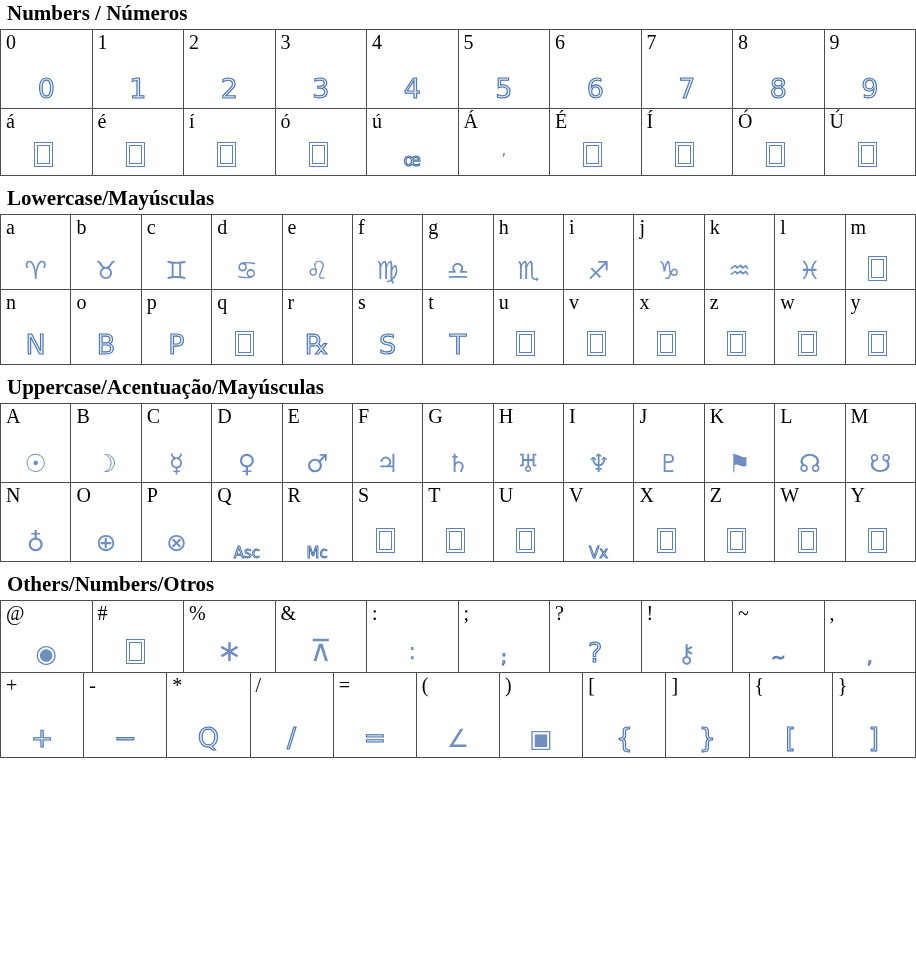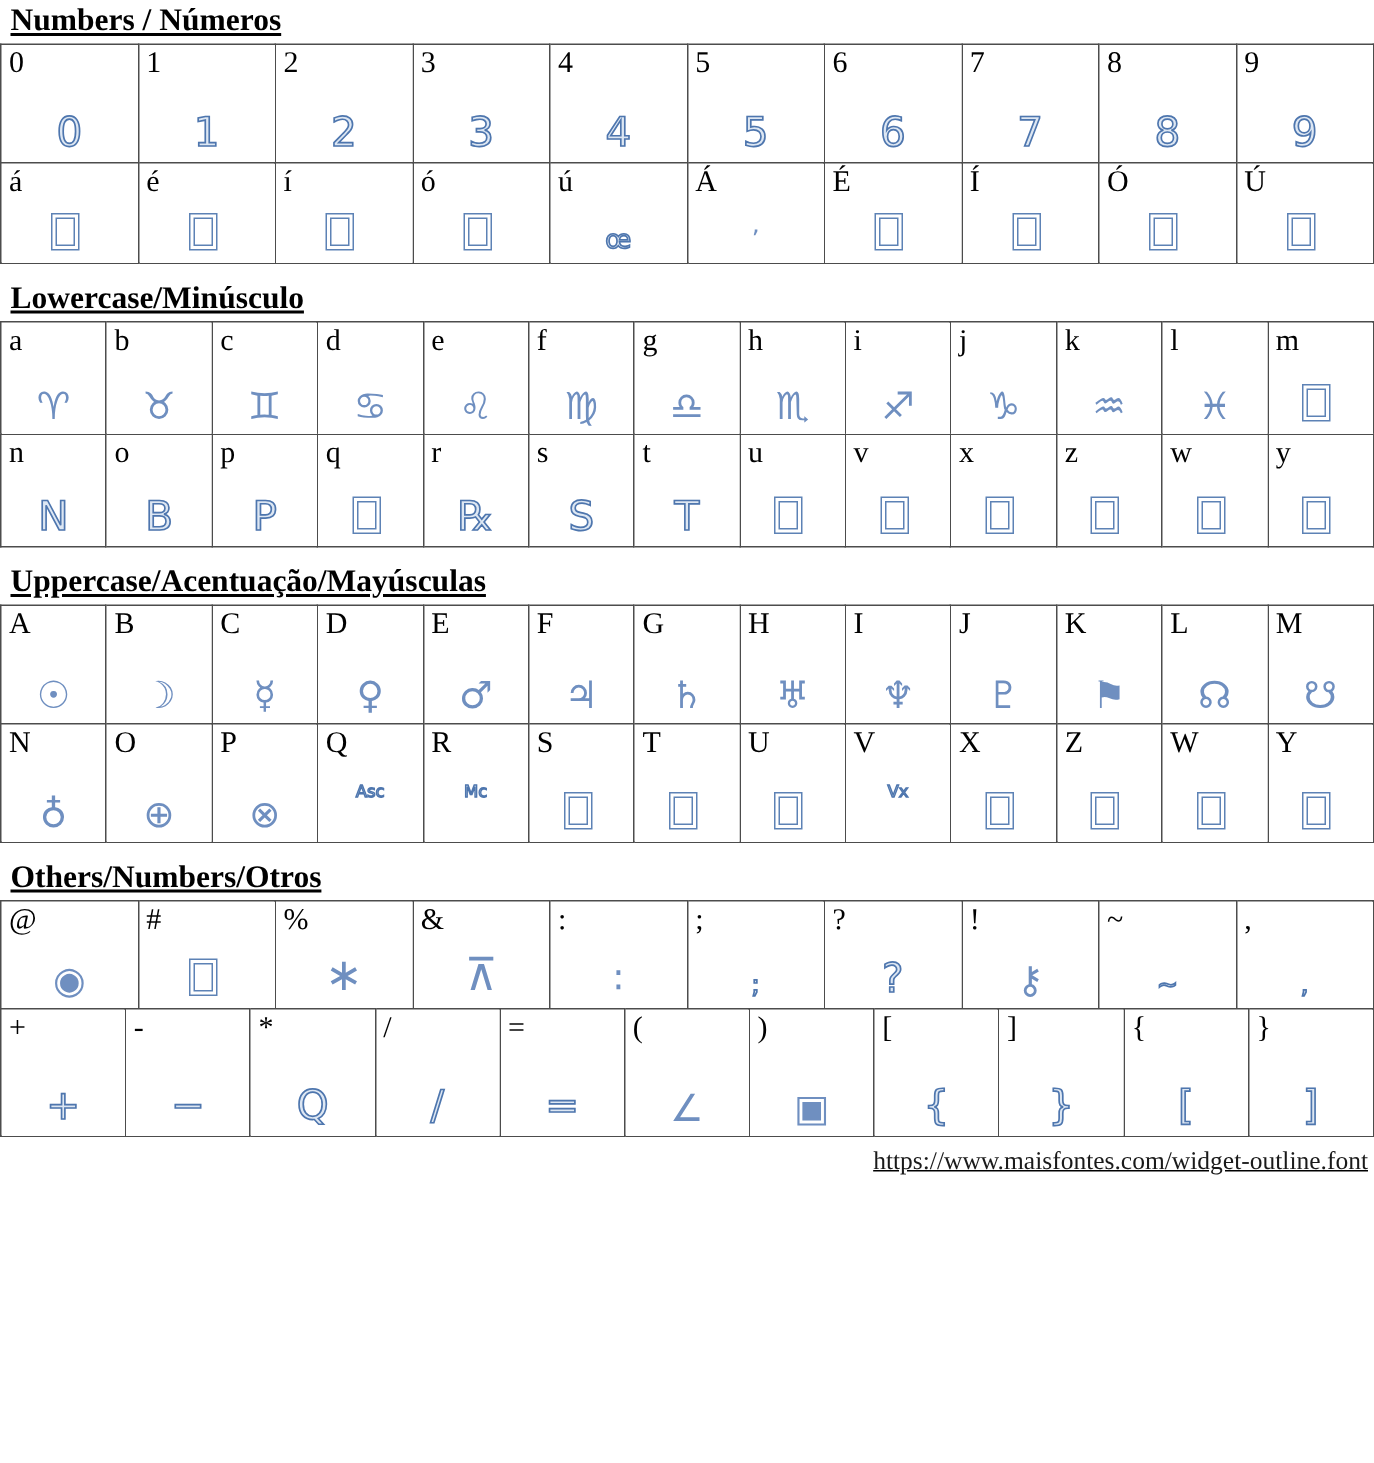--- a/index.html
+++ b/index.html
@@ -1,17 +1,17 @@
 <!DOCTYPE html>
 <html><head>
 <meta charset="utf-8">
 <style>
   html,body{margin:0;padding:0;background:#ffffff;}
   body{width:916px;height:975px;font-family:"Liberation Serif","DejaVu Serif",serif;color:#000;}
-  .page{width:916px;box-sizing:border-box;text-decoration:underline;}
+  .page{width:916px;box-sizing:border-box;}
   .section-title{
     font-family:"Liberation Serif","DejaVu Serif",serif;
     font-weight:bold;font-size:21px;line-height:1.1;
     margin:11px 0 5px 7px;color:#000;
   }
   .section-title:first-child{margin-top:2px;}
   .row-table{
     width:916px;border-collapse:collapse;table-layout:fixed;
     margin-top:-1px;background:#fff;
   }
@@ -36,21 +36,21 @@
     font-size:25px;line-height:1;color:#6f8fc0;
   }
   .glyph.solid{color:#6f8fc0;}
   .glyph.outline{
     color:#dde7f3;
     -webkit-text-stroke:1.1px #4e76ae;
     text-shadow:0 0 0.5px #4e76ae;
     font-size:27px;
   }
   .glyph.text{
-    font-size:11px;bottom:28px;
+    font-size:15px;bottom:0;
     color:#dde7f3;-webkit-text-stroke:0.9px #4e76ae;
     text-shadow:0 0 0.5px #4e76ae;
   }
   .glyph.sm{font-size:17px;}
   .glyph.lg{font-size:30px;}
   .glyph.box-glyph{
     display:block;position:absolute;bottom:8px;left:50%;margin-left:-12px;
     width:19px;height:25px;box-sizing:border-box;
     border:4px double #5d82b5;background:#fff;
   }
@@ -151,21 +151,21 @@
               <span class="label">Ó</span>
               <span class="glyph box-glyph"></span>
             </td>
             <td>
               <span class="label">Ú</span>
               <span class="glyph box-glyph"></span>
             </td>
           </tr>
         </tbody>
       </table>
-      <div class="section-title">Lowercase/Minúsculo</div>
+      <div class="section-title">Lowercase/Mayúsculas</div>
       <table class="row-table sec-lowercase r0">
         <tbody>
           <tr>
             <td>
               <span class="label">a</span>
               <span class="glyph solid">♈</span>
             </td>
             <td>
               <span class="label">b</span>
               <span class="glyph solid">♉</span>
@@ -483,16 +483,13 @@
               <span class="glyph outline">[</span>
             </td>
             <td>
               <span class="label">}</span>
               <span class="glyph outline">]</span>
             </td>
           </tr>
         </tbody>
       </table>
     </div>
-  <div class="footer">
-    <span>https://www.maisfontes.com/widget-outline.font</span>
-  </div>
 </div>
 
 </body></html>

